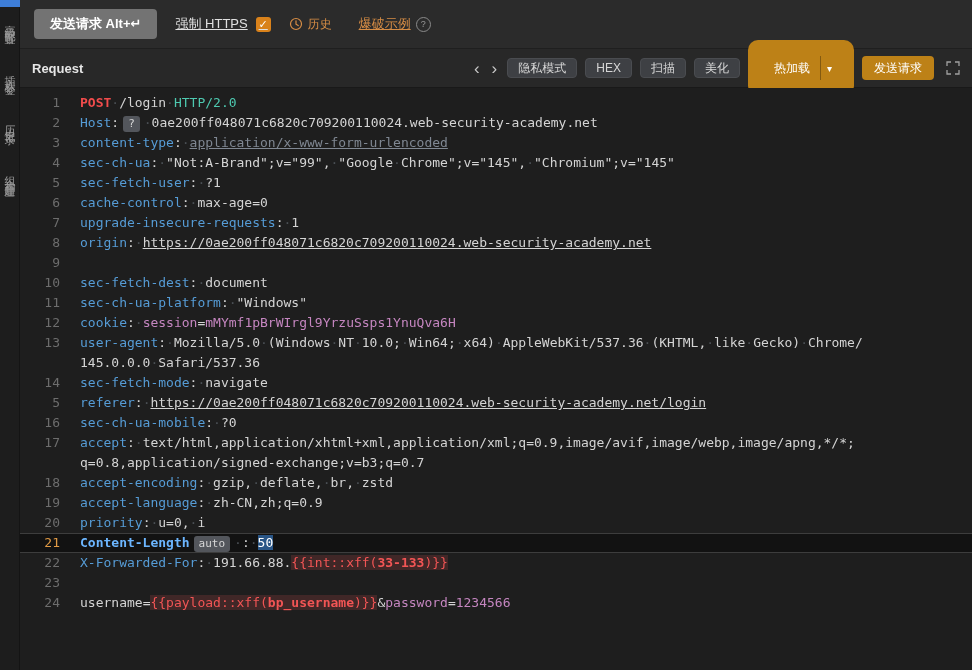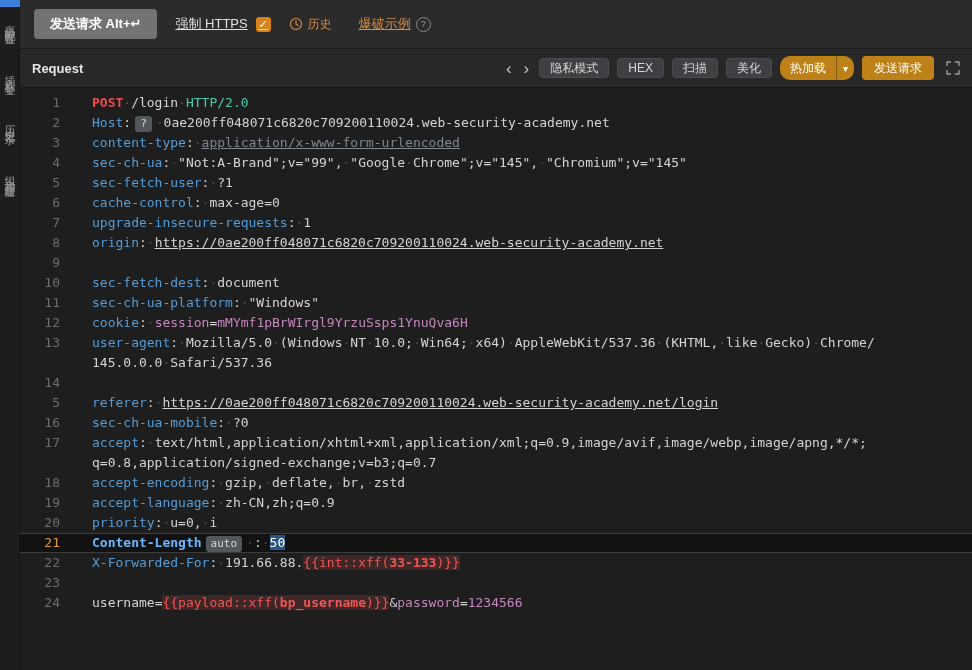--- a/index.html
+++ b/index.html
@@ -34,33 +34,33 @@
   .reqbar{height:38px;flex:none;background:#282828;border-bottom:1px solid #191919;
     display:flex;align-items:center;justify-content:space-between;padding:0 12px;}
   .reqtitle{color:#e6e6e6;font-size:13px;font-weight:700;}
   .controls{display:flex;align-items:center;gap:8px;}
   .chev{color:#c8c8c8;font-size:17px;line-height:1;cursor:pointer;padding:0 2px;}
   .pills{display:flex;gap:8px;}
   .pill{background:#3e4044;border:1px solid #4a4c50;color:#d6d6d6;font-size:12px;height:20px;
     border-radius:4px;padding:0 10px;cursor:pointer;font-family:inherit;}
   .amber{background:#bd8117;color:#fff;font-size:12px;height:24px;border-radius:4px;
     display:inline-flex;align-items:center;cursor:pointer;border:none;font-family:inherit;}
-  .split{padding:0;border-radius:10px;}
+  .split{padding:16px;border-radius:10px;}
   .split .lbl{padding:0 10px;}
   .caret{padding:0 6px;border-left:1px solid rgba(0,0,0,.3);font-size:10px;height:100%;
     display:flex;align-items:center;}
   .solo{padding:0 12px;}
   .expand{cursor:pointer;display:flex;align-items:center;margin-left:4px;}
 
   
   .editor{flex:1;background:#1e1e1e;padding-top:5px;overflow:hidden;
     font-family:"DejaVu Sans Mono","Liberation Mono",monospace;font-size:13px;cursor:text;}
   .row{display:flex;height:20px;line-height:20px;white-space:pre;}
   .gutter{width:52px;padding-right:12px;box-sizing:border-box;text-align:right;color:#6d6d6d;flex:none;}
-  .rc{margin-left:20px;color:#d4d4d4;}
+  .rc{margin-left:8px;color:#d4d4d4;}
   .row.hl{background:#121212;box-shadow:inset 0 1px 0 #3d3d3d,inset 0 -1px 0 #3d3d3d;}
   .row.hl .gutter{color:#e09a45;}
   .s-k{color:#569cd6;}
   .s-kb{color:#6cb6ff;font-weight:bold;}
   .s-m{color:#f14c4c;font-weight:600;}
   .s-h{color:#4ec9b0;}
   .s-p{color:#d4d4d4;}
   .s-pk{color:#c586c0;}
   .s-lk{color:#d4d4d4;text-decoration:underline;}
   .s-dl{color:#7f8792;text-decoration:underline;}
@@ -152,21 +152,21 @@
           <div class="row"><span class="gutter">5</span><span class="rc"><span class="s-k">sec-fetch-user</span><span class="s-p">:<span class="ws">·</span></span><span class="s-p">?1</span></span></div>
           <div class="row"><span class="gutter">6</span><span class="rc"><span class="s-k">cache-control</span><span class="s-p">:<span class="ws">·</span></span><span class="s-p">max-age=0</span></span></div>
           <div class="row"><span class="gutter">7</span><span class="rc"><span class="s-k">upgrade-insecure-requests</span><span class="s-p">:<span class="ws">·</span></span><span class="s-p">1</span></span></div>
           <div class="row"><span class="gutter">8</span><span class="rc"><span class="s-k">origin</span><span class="s-p">:<span class="ws">·</span></span><span class="s-lk">https://0ae200ff048071c6820c709200110024.web-security-academy.net</span></span></div>
           <div class="row"><span class="gutter">9</span></div>
           <div class="row"><span class="gutter">10</span><span class="rc"><span class="s-k">sec-fetch-dest</span><span class="s-p">:<span class="ws">·</span></span><span class="s-p">document</span></span></div>
           <div class="row"><span class="gutter">11</span><span class="rc"><span class="s-k">sec-ch-ua-platform</span><span class="s-p">:<span class="ws">·</span></span><span class="s-p">"Windows"</span></span></div>
           <div class="row"><span class="gutter">12</span><span class="rc"><span class="s-k">cookie</span><span class="s-p">:<span class="ws">·</span></span><span class="s-pk">session</span><span class="s-p">=</span><span class="s-pk">mMYmf1pBrWIrgl9YrzuSsps1YnuQva6H</span></span></div>
           <div class="row"><span class="gutter">13</span><span class="rc"><span class="s-k">user-agent</span><span class="s-p">:<span class="ws">·</span></span><span class="s-p">Mozilla/5.0<span class="ws">·</span>(Windows<span class="ws">·</span>NT<span class="ws">·</span>10.0;<span class="ws">·</span>Win64;<span class="ws">·</span>x64)<span class="ws">·</span>AppleWebKit/537.36<span class="ws">·</span>(KHTML,<span class="ws">·</span>like<span class="ws">·</span>Gecko)<span class="ws">·</span>Chrome/</span></span></div>
           <div class="row"><span class="gutter"></span><span class="rc"><span class="s-p">145.0.0.0<span class="ws">·</span>Safari/537.36</span></span></div>
-          <div class="row"><span class="gutter">14</span></div>
+          <div class="row"><span class="gutter">14</span><span class="rc"><span class="s-k">sec-fetch-mode</span><span class="s-p">:<span class="ws">·</span></span><span class="s-p">navigate</span></span></div>
           <div class="row"><span class="gutter">5</span><span class="rc"><span class="s-k">referer</span><span class="s-p">:<span class="ws">·</span></span><span class="s-lk">https://0ae200ff048071c6820c709200110024.web-security-academy.net/login</span></span></div>
           <div class="row"><span class="gutter">16</span><span class="rc"><span class="s-k">sec-ch-ua-mobile</span><span class="s-p">:<span class="ws">·</span></span><span class="s-p">?0</span></span></div>
           <div class="row"><span class="gutter">17</span><span class="rc"><span class="s-k">accept</span><span class="s-p">:<span class="ws">·</span></span><span class="s-p">text/html,application/xhtml+xml,application/xml;q=0.9,image/avif,image/webp,image/apng,*/*;</span></span></div>
           <div class="row"><span class="gutter"></span><span class="rc"><span class="s-p">q=0.8,application/signed-exchange;v=b3;q=0.7</span></span></div>
           <div class="row"><span class="gutter">18</span><span class="rc"><span class="s-k">accept-encoding</span><span class="s-p">:<span class="ws">·</span></span><span class="s-p">gzip,<span class="ws">·</span>deflate,<span class="ws">·</span>br,<span class="ws">·</span>zstd</span></span></div>
           <div class="row"><span class="gutter">19</span><span class="rc"><span class="s-k">accept-language</span><span class="s-p">:<span class="ws">·</span></span><span class="s-p">zh-CN,zh;q=0.9</span></span></div>
           <div class="row"><span class="gutter">20</span><span class="rc"><span class="s-k">priority</span><span class="s-p">:<span class="ws">·</span></span><span class="s-p">u=0,<span class="ws">·</span>i</span></span></div>
           <div class="row hl"><span class="gutter">21</span><span class="rc"><span class="s-kb">Content-Length</span><span class="s-b">auto</span><span class="s-p"><span class="ws">·</span>:<span class="ws">·</span></span><span class="s-sel">50</span></span></div>
           <div class="row"><span class="gutter">22</span><span class="rc"><span class="s-k">X-Forwarded-For</span><span class="s-p">:<span class="ws">·</span></span><span class="s-p">191.66.88.</span><span class="s-tag">{{int::xff(</span><span class="s-tagb">33-133</span><span class="s-tag">)}}</span></span></div>
           <div class="row"><span class="gutter">23</span><span class="rc"></span></div>

